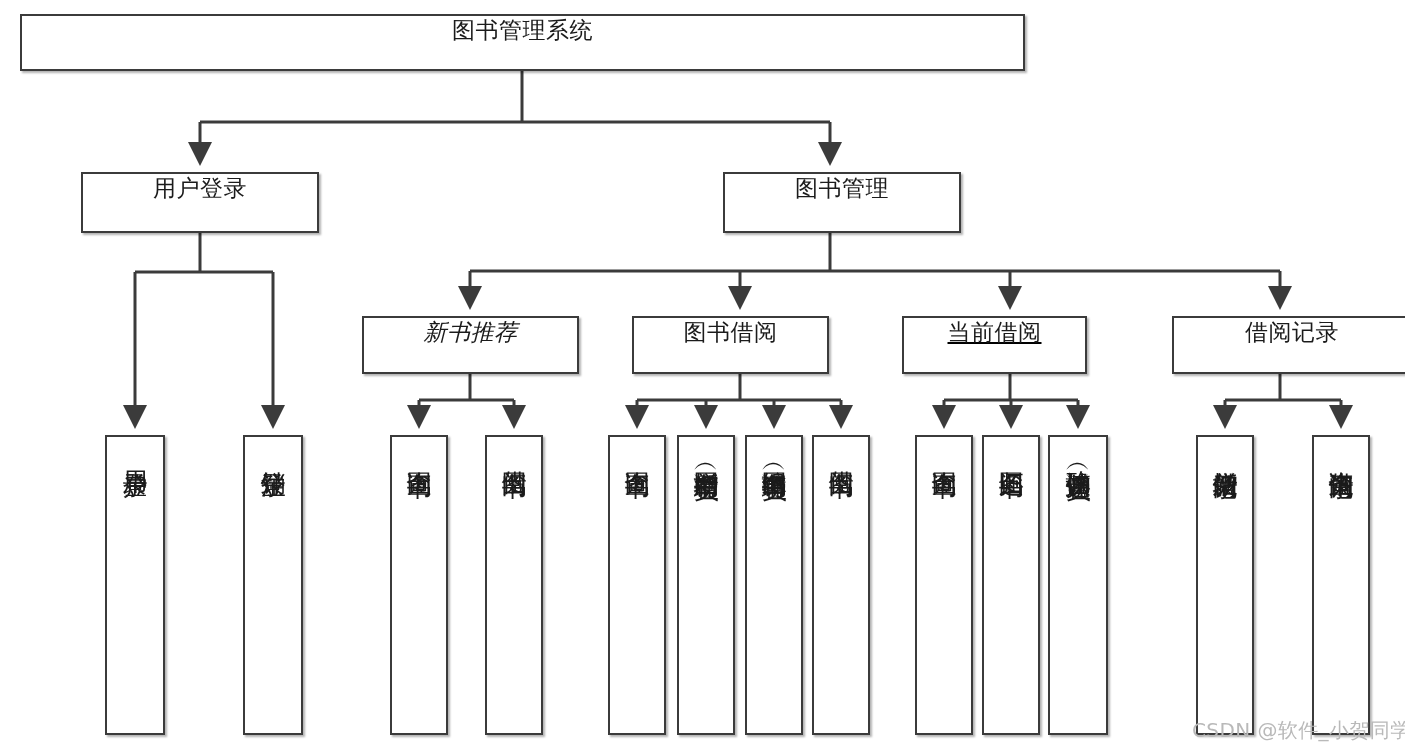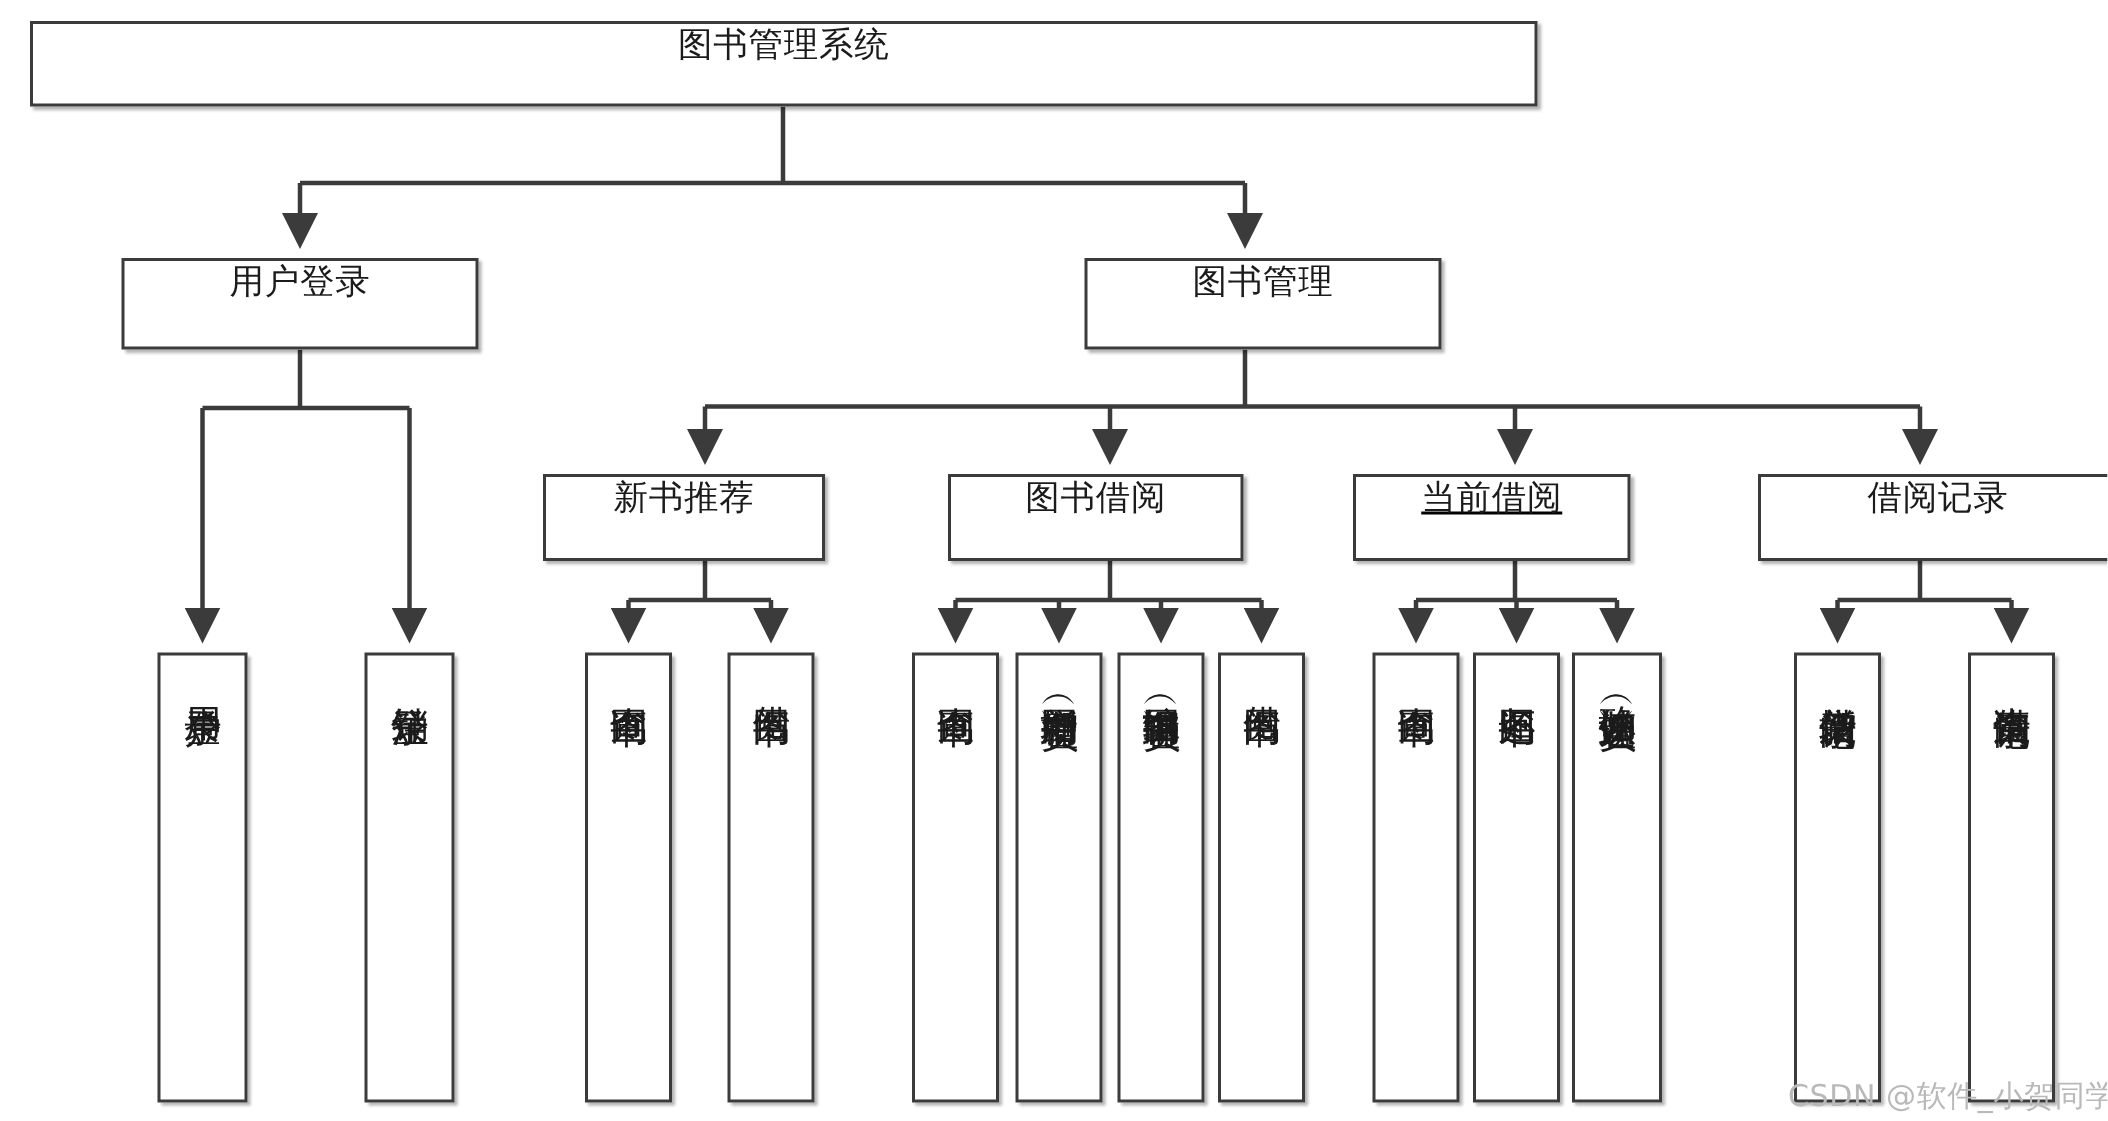--- a/index.html
+++ b/index.html
@@ -125,21 +125,21 @@
     <span class="lbl">图书管理系统</span>
   </div>
 
   <div class="node" style="left:81px; top:172px; width:238px; height:61px;">
     <span class="lbl">用户登录</span>
   </div>
   <div class="node" style="left:711px; top:172px; width:238px; height:61px;margin-left:12px;">
     <span class="lbl">图书管理</span>
   </div>
 
-  <div class="node" style="left:362px; top:316px; width:188px; height:58px;">
+  <div class="node" style="left:362px; top:316px; width:217px; height:58px;font-style:italic;">
     <span class="lbl">新书推荐</span>
   </div>
   <div class="node" style="left:632px; top:316px; width:197px; height:58px;">
     <span class="lbl">图书借阅</span>
   </div>
   <div class="node" style="left:902px; top:316px; width:185px; height:58px;text-decoration:underline;">
     <span class="lbl">当前借阅</span>
   </div>
   <div class="node" style="left:1172px; top:316px; width:240px; height:58px;">
     <span class="lbl">借阅记录</span>

